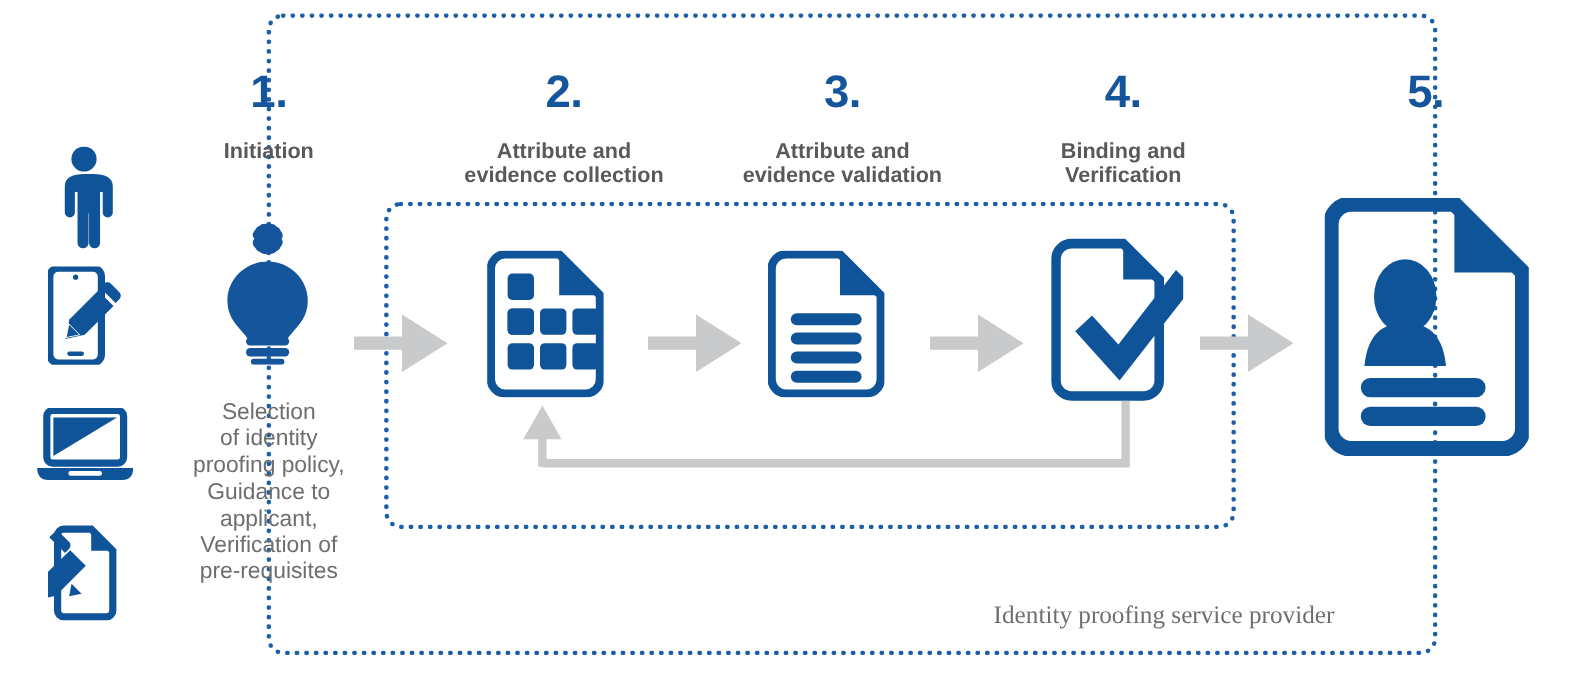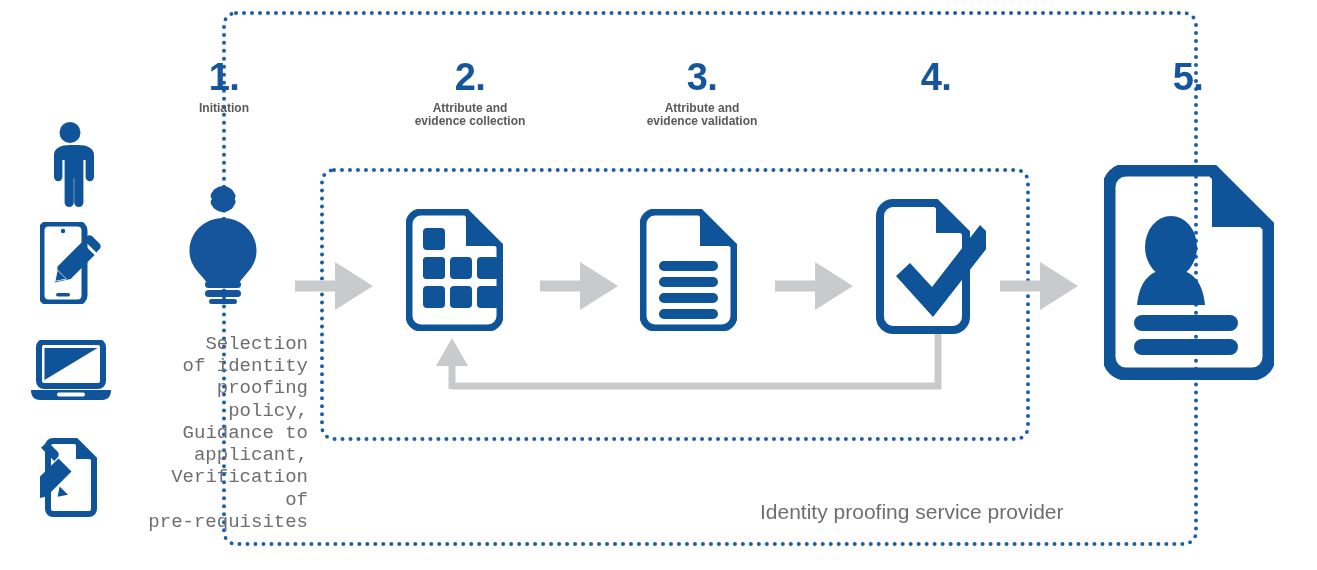--- a/index.html
+++ b/index.html
@@ -34,52 +34,52 @@
   }
   .step-num{
     display:block;
     font-size:38px;
     font-weight:bold;
     color:#15559B;
     letter-spacing:-.5px;
   }
   .step-title{
     display:block;
-    font-size:12px;
+    font-size:18px;
     font-weight:bold;
     color:#58595B;
-    margin-top:3px;
+    margin-top:17px;
     white-space:pre-line;
   }
 
   #head-1{ left:136px; top:56px; width:176px; }
   #head-2{ left:362px; top:56px; width:216px; }
   #head-3{ left:594px; top:56px; width:216px; }
   #head-4{ left:828px; top:56px; width:216px; }
   #head-5{ left:1078px;top:56px; width:220px; }
 
   
   #step1-desc{
     position:absolute;
     left:140px; top:333px; width:168px;
-    text-align:right;
+    text-align:center;
     font-size:19px;
     color:#6D6E70;
     line-height:1.17;
     white-space:pre-line;
-    font-family:Liberation Mono, monospace;
   }
 
   
   #provider-label{
     position:absolute;
     left:760px; top:500px; width:420px;
-    text-align:left;
+    text-align:center;
     font-size:21px;
     color:#6D6E70;
+    font-family:Liberation Serif, serif;
   }
 
   
   .icon{ position:absolute; }
   .icon svg{ display:block; }
 
   
   #icon-person    { left:44px;  top:122px; }
   #icon-phone-pen { left:40px;  top:222px; }
   #icon-laptop    { left:30px;  top:340px; }
@@ -158,20 +158,22 @@
     <span class="step-title">Attribute and
 evidence collection</span>
   </div>
   <div class="step-head" id="head-3">
     <span class="step-num">3.</span>
     <span class="step-title">Attribute and
 evidence validation</span>
   </div>
   <div class="step-head" id="head-4">
     <span class="step-num">4.</span>
+    <span class="step-title">Binding and
+Verification</span>
   </div>
   <div class="step-head" id="head-5">
     <span class="step-num">5.</span>
   </div>
 
   <div id="step1-desc">Selection
 of identity
 proofing policy,
 Guidance to
 applicant,

